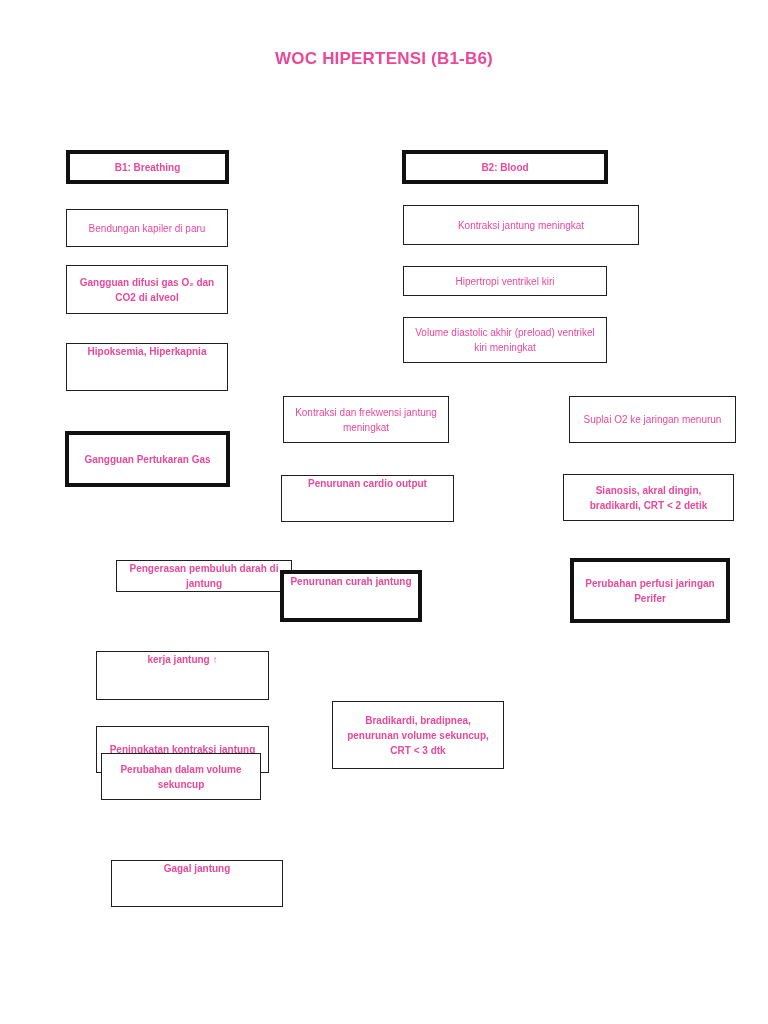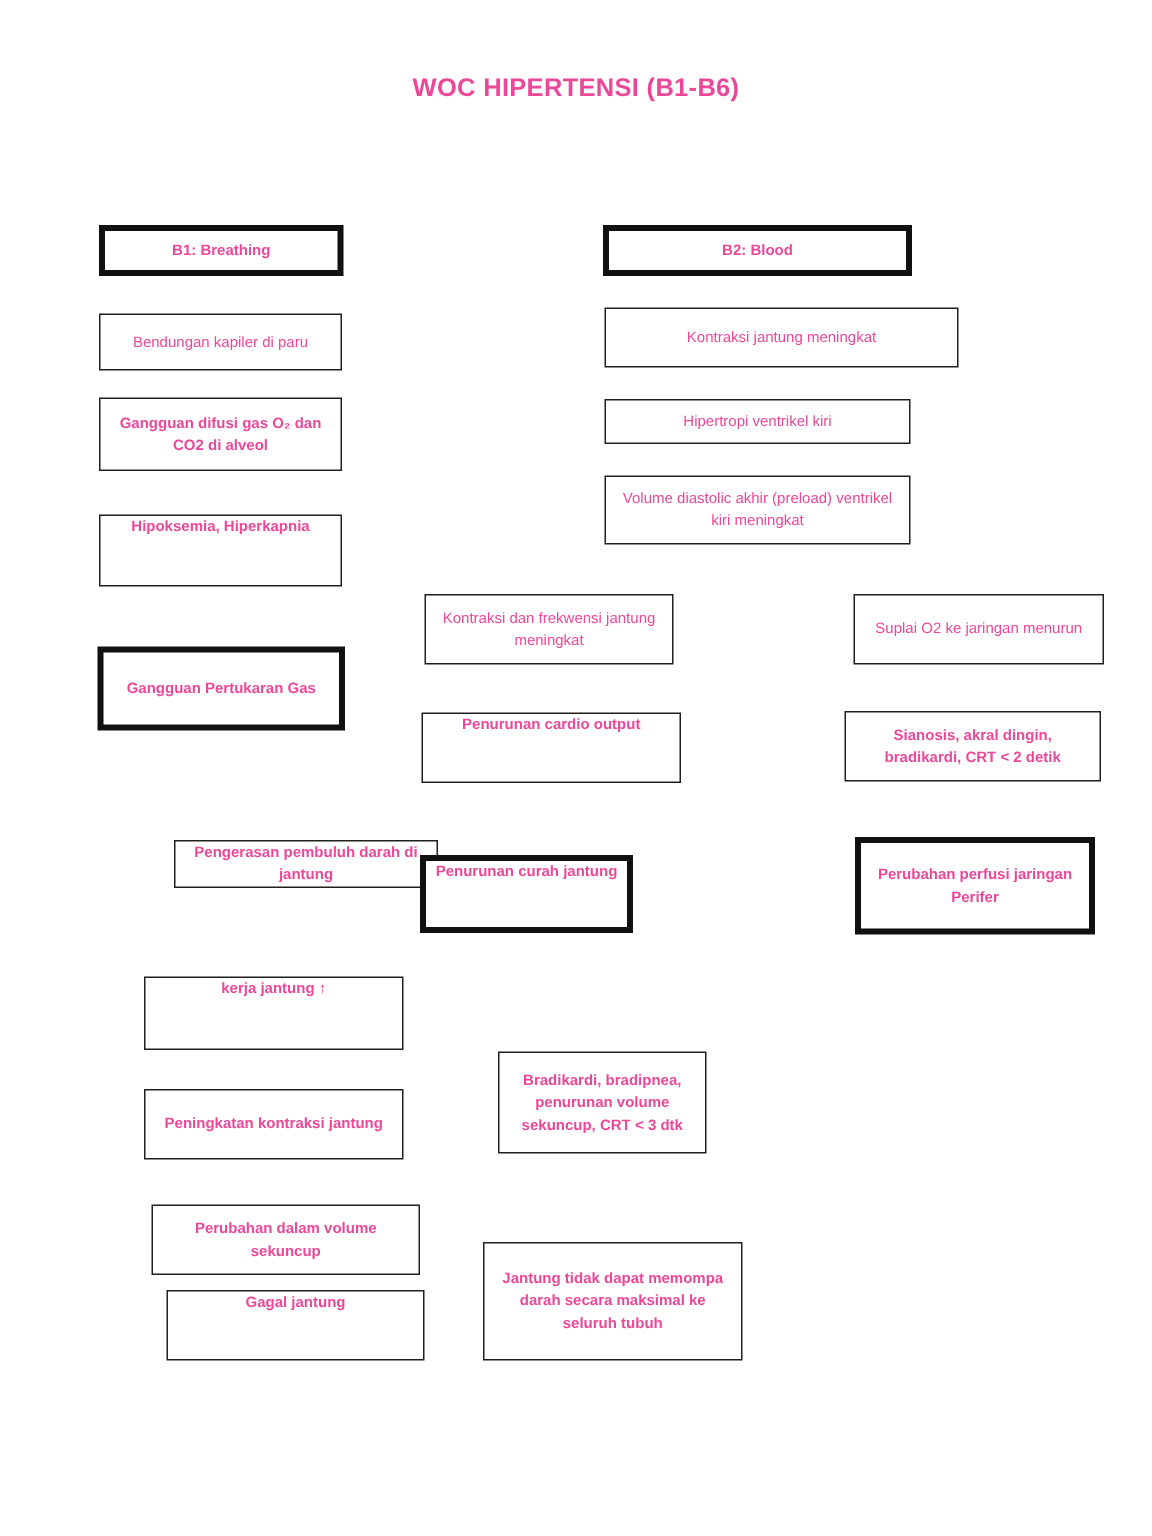--- a/index.html
+++ b/index.html
@@ -50,23 +50,23 @@
   #n8  { left: 403px; top: 317px; width: 204px; height: 46px; }
   #n9  { left: 283px; top: 396px; width: 166px; height: 47px; }
   #n10 { left: 281px; top: 475px; width: 173px; height: 47px; }
   #n11 { left: 569px; top: 396px; width: 167px; height: 47px; }
   #n12 { left: 563px; top: 474px; width: 171px; height: 47px; }
   #n13 { left: 96px;  top: 560px; width: 176px; height: 32px; margin-left: 20px; }
   #n14 { left: 280px; top: 570px; width: 142px; height: 52px; }
   #n15 { left: 570px; top: 558px; width: 160px; height: 65px; }
   #n16 { left: 96px;  top: 651px; width: 173px; height: 49px; }
   #n17 { left: 96px;  top: 726px; width: 173px; height: 47px; }
-  #n18 { left: 101px; top: 803px; width: 179px; height: 47px; }
+  #n18 { left: 101px; top: 753px; width: 160px; height: 47px; }
   #n19 { left: 111px; top: 860px; width: 172px; height: 47px; }
-  #n20 { left: 332px; top: 701px; width: 139px; height: 68px; }
+  #n20 { left: 332px; top: 701px; width: 172px; height: 68px; }
   #n21 { left: 322px; top: 828px; width: 173px; height: 79px; }
 </style>
 </head>
 <body>
 
 <div class="page">
 
   <div class="title">WOC HIPERTENSI (B1-B6)</div>
 
   <div class="box thick bold" id="n0">B1: Breathing</div>
@@ -89,15 +89,14 @@
   <div class="box bold" id="n13">Pengerasan pembuluh darah di jantung</div>
   <div class="box thick bold va-top" id="n14">Penurunan curah jantung</div>
   <div class="box thick bold" id="n15">Perubahan perfusi jaringan Perifer</div>
 
   <div class="box bold" id="n17">Peningkatan kontraksi jantung</div>
   <div class="box bold va-top" id="n16">kerja jantung ↑</div>
   <div class="box bold" id="n18">Perubahan dalam volume sekuncup</div>
   <div class="box bold va-top" id="n19">Gagal jantung</div>
 
   <div class="box bold" id="n20">Bradikardi, bradipnea, penurunan volume sekuncup, CRT &lt; 3 dtk</div>
-  <div class="box bold" id="n21">Jantung tidak dapat memompa darah secara maksimal ke seluruh tubuh</div>
 
 </div>
 
 </body></html>

